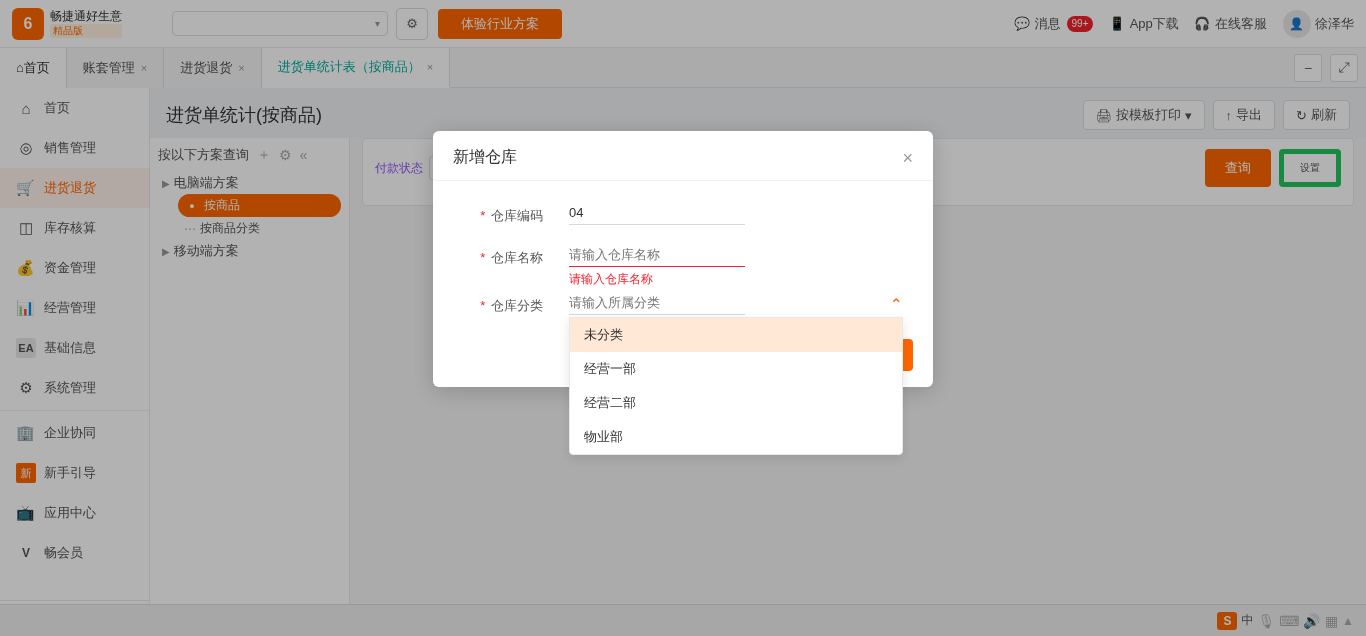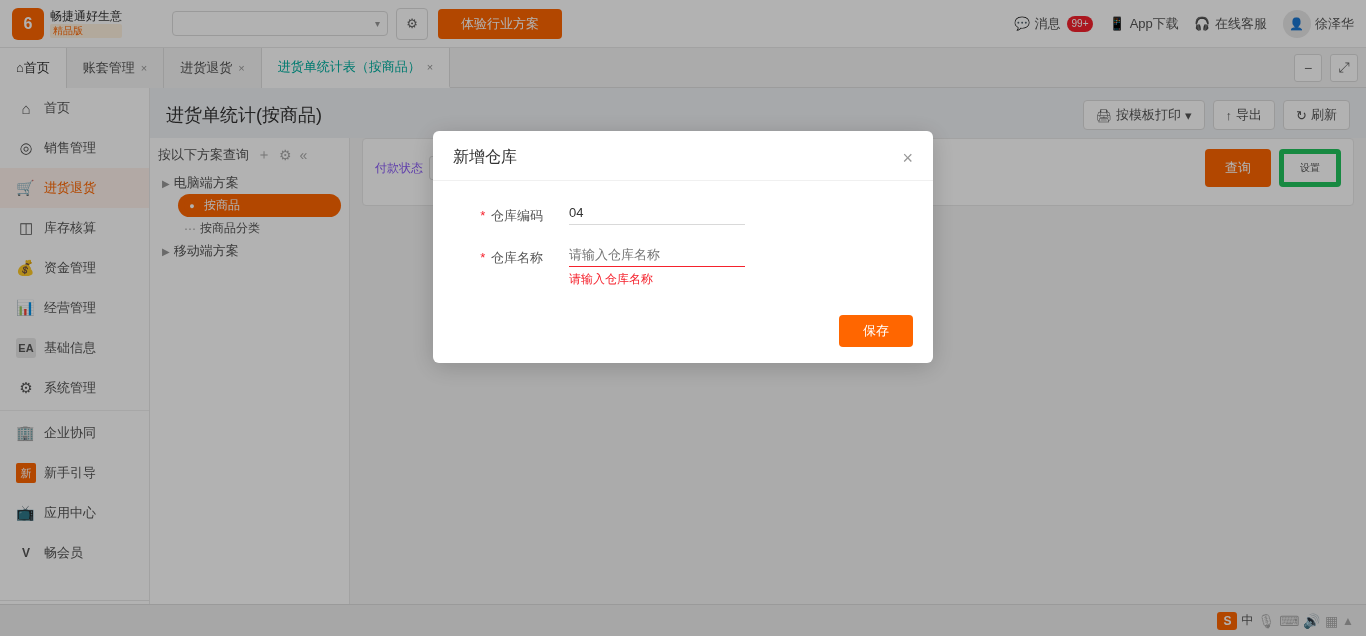--- a/index.html
+++ b/index.html
@@ -733,20 +733,37 @@
       <div class="form-label">
         <span class="required">*</span>
         <span>仓库名称</span>
       </div>
       <div class="form-control-wrapper">
         <input class="form-control error-border" type="text" placeholder="请输入仓库名称" style="">
         <div class="error-msg" style="top:28px;left:0;">请输入仓库名称</div>
       </div>
     </div>
 
+    <div class="form-row" style="margin-bottom:0;">
+      <div class="form-label">
+        <span class="required">*</span>
+        <span>仓库分类</span>
+      </div>
+      <div class="form-control-wrapper" style="position:relative;">
+        <input class="form-control" type="text" placeholder="请输入所属分类" style="">
+        <span class="dropdown-toggle">⌃</span>
+        
+        <div class="dropdown-menu">
+          <div class="dropdown-item highlighted">未分类</div>
+          <div class="dropdown-item">经营一部</div>
+          <div class="dropdown-item">经营二部</div>
+          <div class="dropdown-item">物业部</div>
+        </div>
+      </div>
+    </div>
 
     <div style="height:8px;"></div>
   </div>
   <div class="modal-footer">
     <button class="btn-save">保存</button>
   </div>
 </div>
 
 <div class="status-bar">
   <div style="display:flex;align-items:center;gap:4px;">

